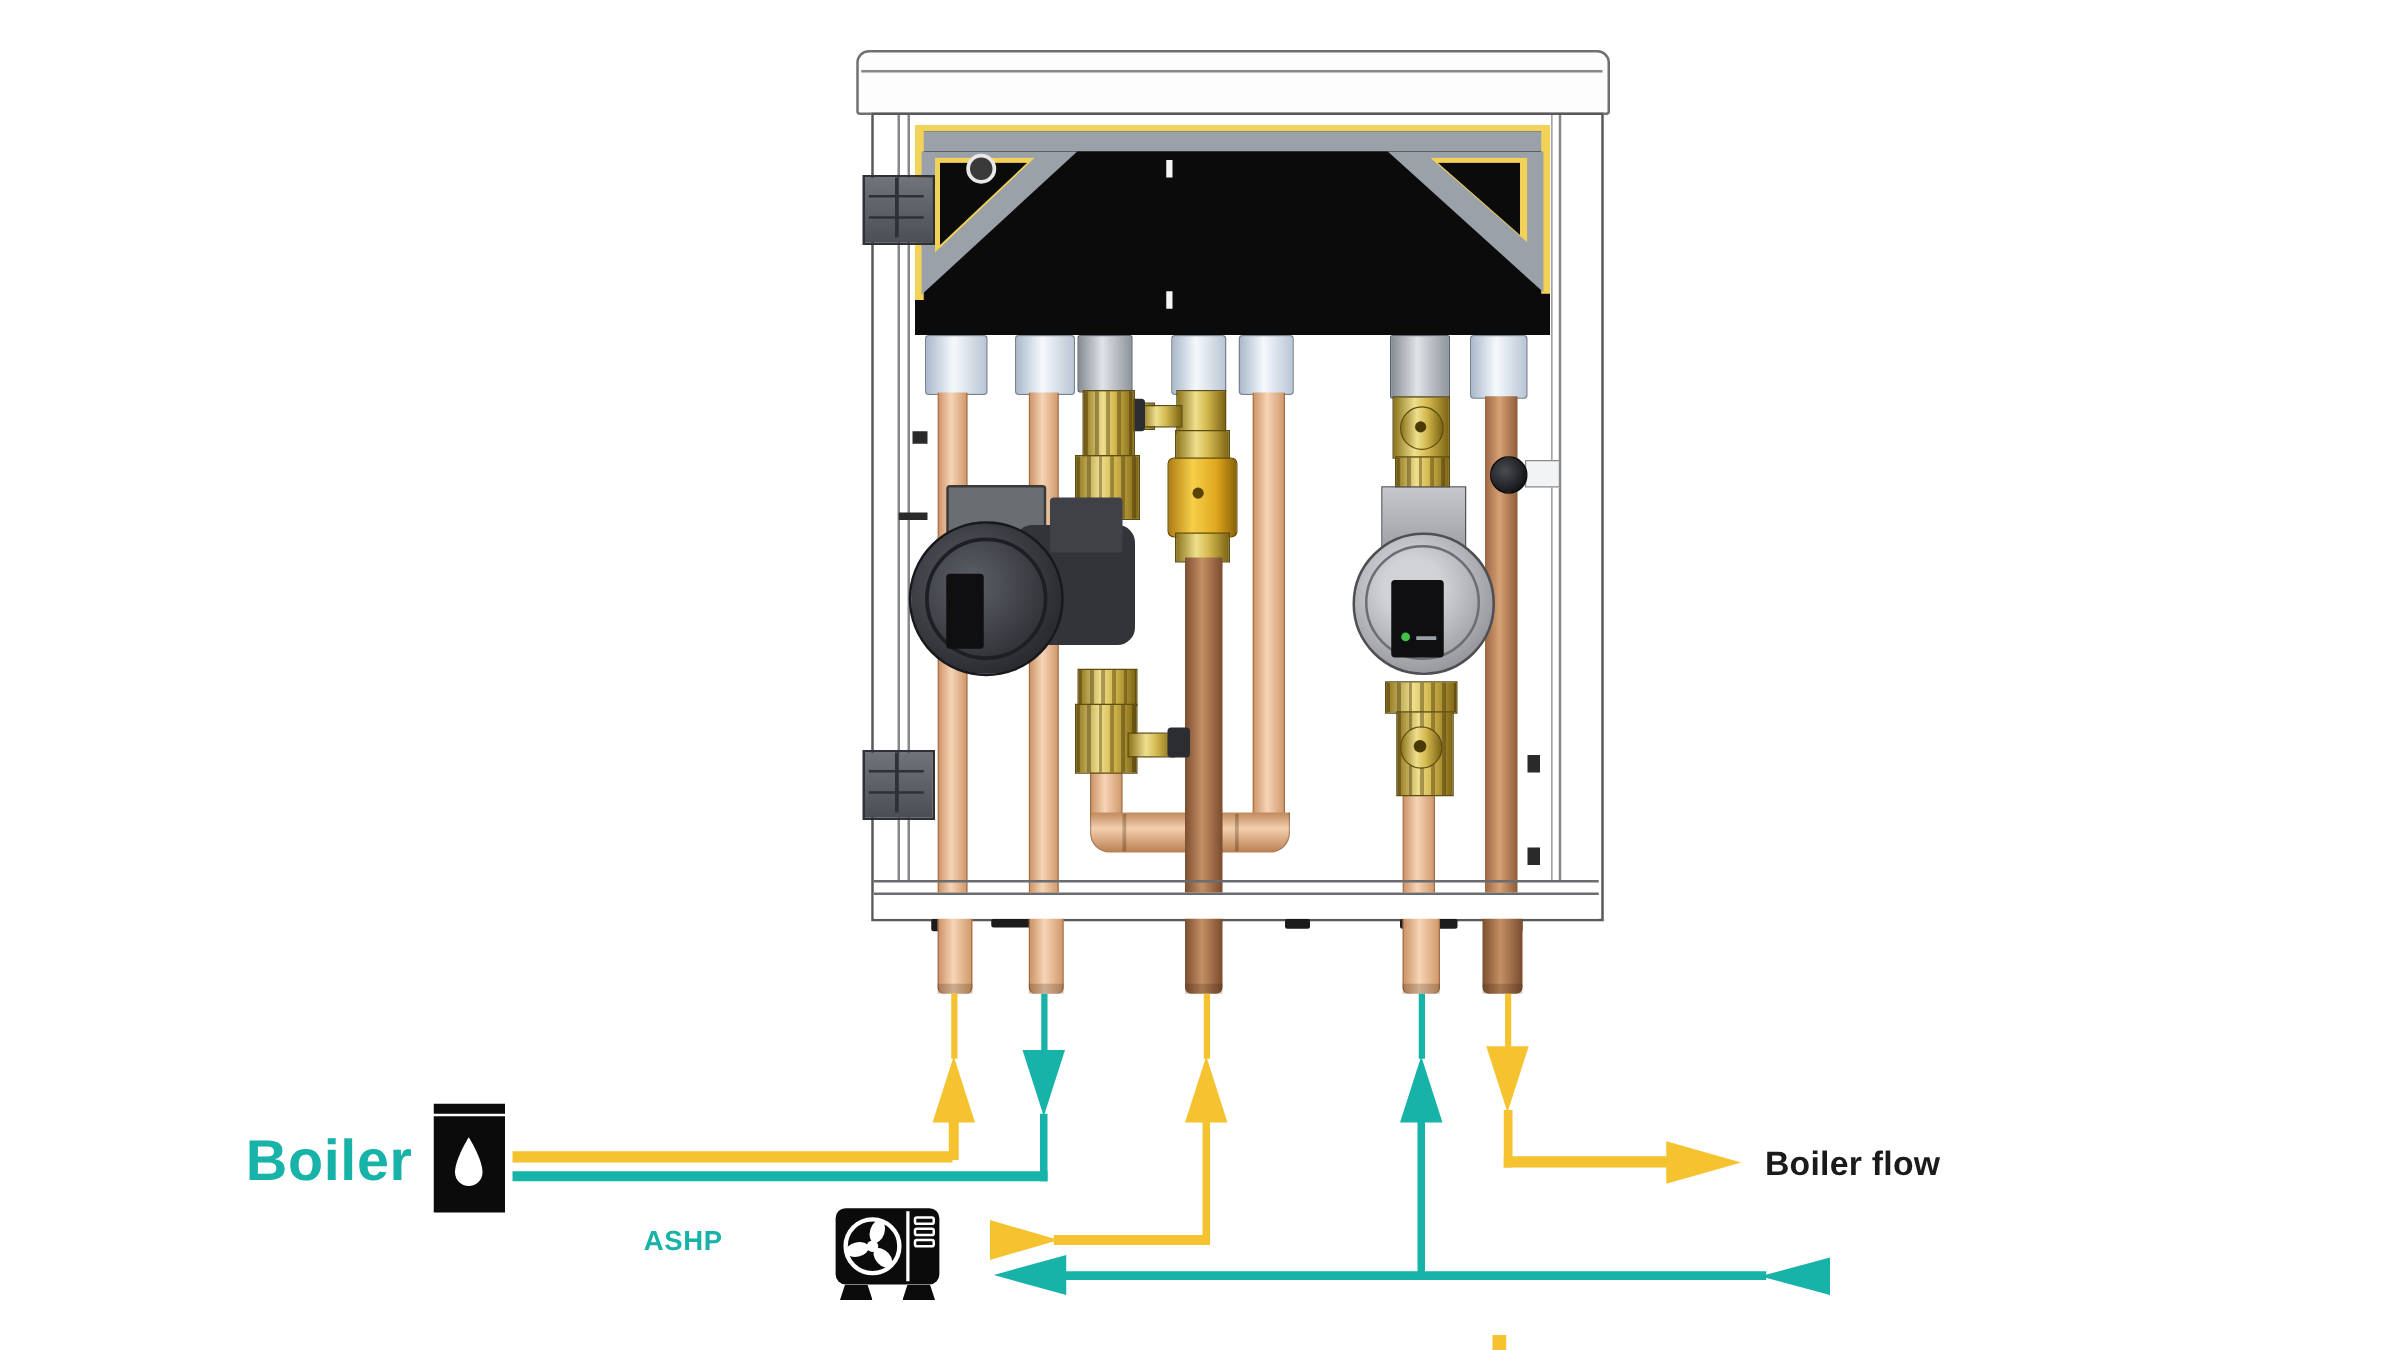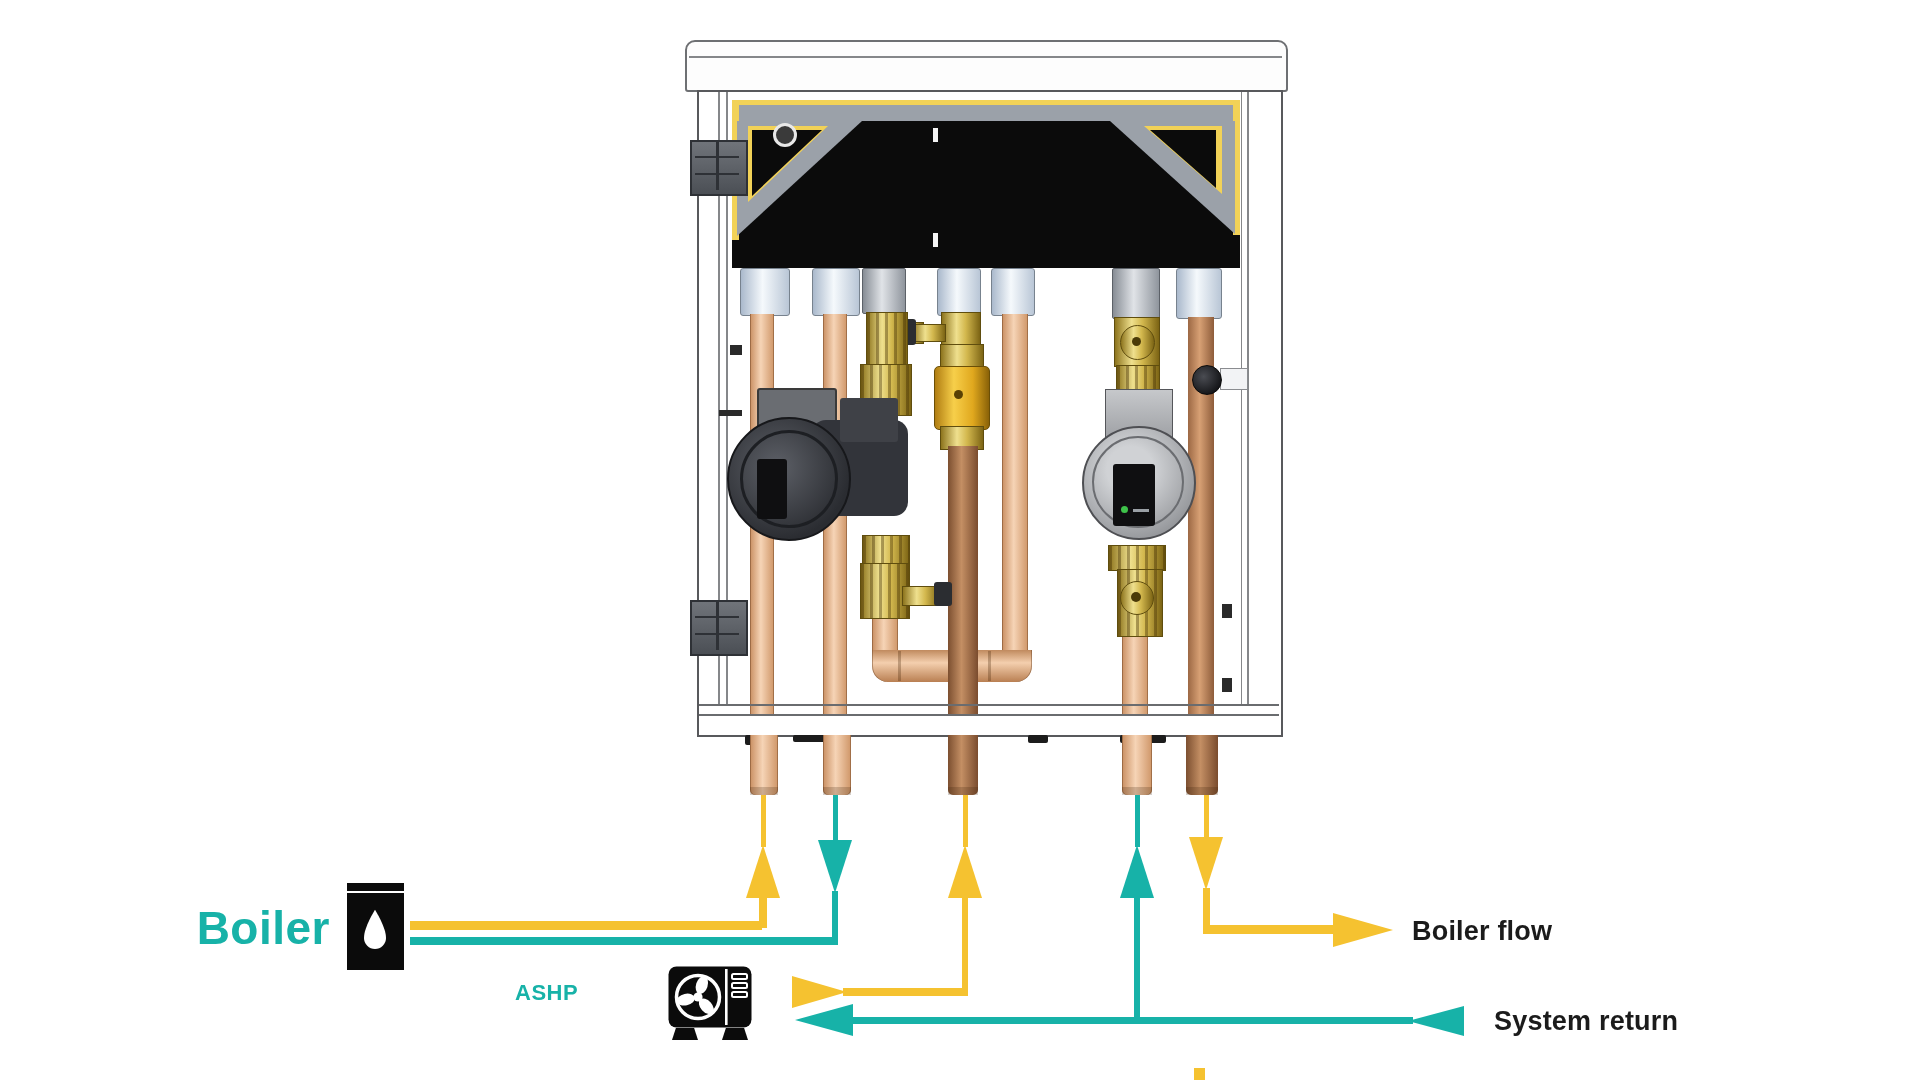--- a/index.html
+++ b/index.html
@@ -251,15 +251,14 @@
       <rect x="57" y="3" width="2.6" height="56" fill="#ffffff"></rect>
       <rect x="64" y="8" width="15" height="5" rx="1.5" fill="none" stroke="#ffffff" stroke-width="2"></rect>
       <rect x="64" y="17" width="15" height="5" rx="1.5" fill="none" stroke="#ffffff" stroke-width="2"></rect>
       <rect x="64" y="26" width="15" height="5" rx="1.5" fill="none" stroke="#ffffff" stroke-width="2"></rect>
     </svg>
   </div>
   <div class="abs ashpfoot" style="left:672px;top:1028px;width:26px;height:12px;z-index:31;"></div>
   <div class="abs ashpfoot" style="left:722px;top:1028px;width:26px;height:12px;z-index:31;"></div>
 
   <div class="abs lbl-black" style="left:1412px;top:916px;width:260px;font-size:27px;z-index:31;">Boiler flow</div>
-  <div class="abs lbl-black" style="left:1494px;top:1006px;width:300px;font-size:27px;z-index:31;">System return</div>
 
 </div>
 
 </body></html>

